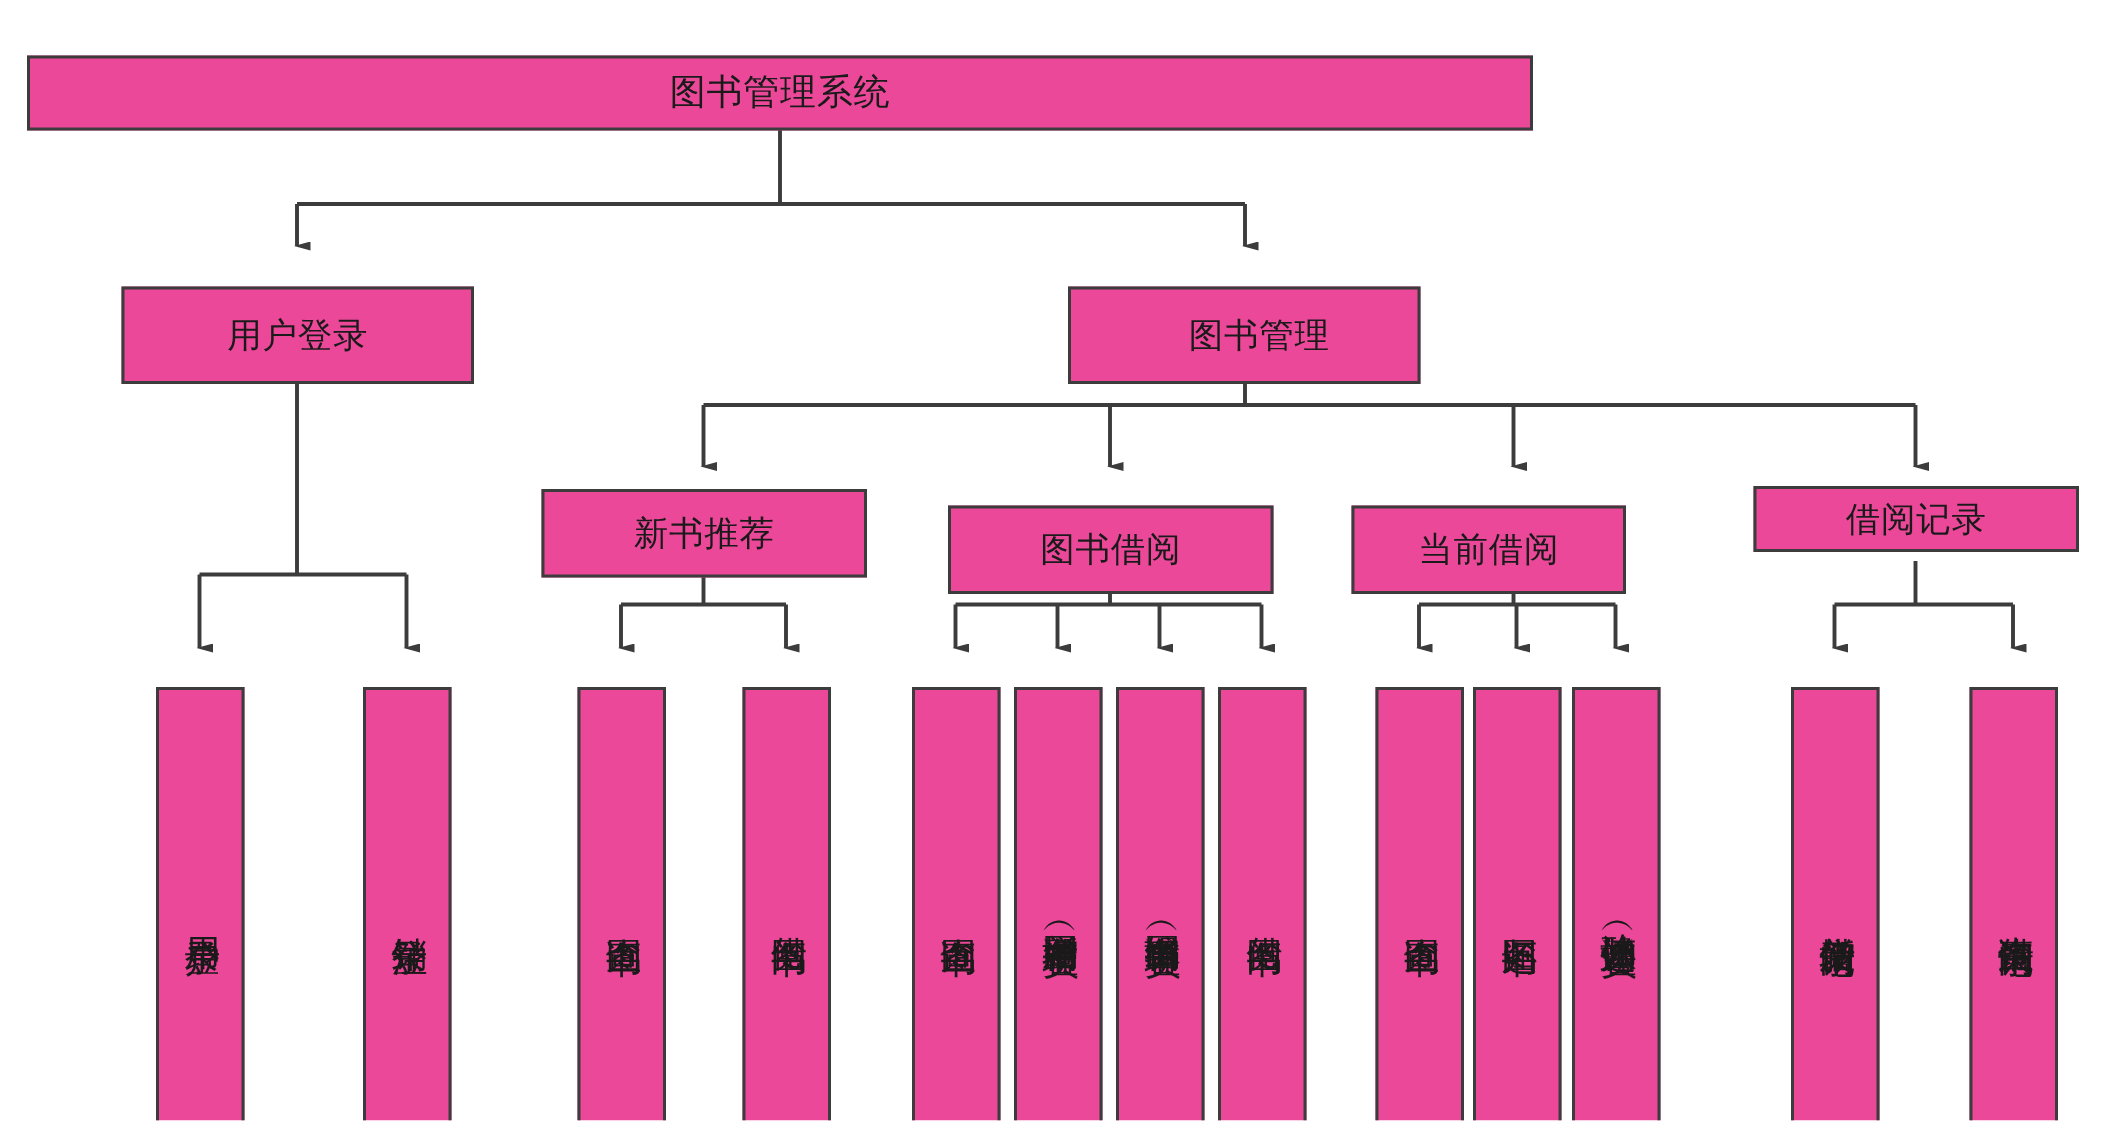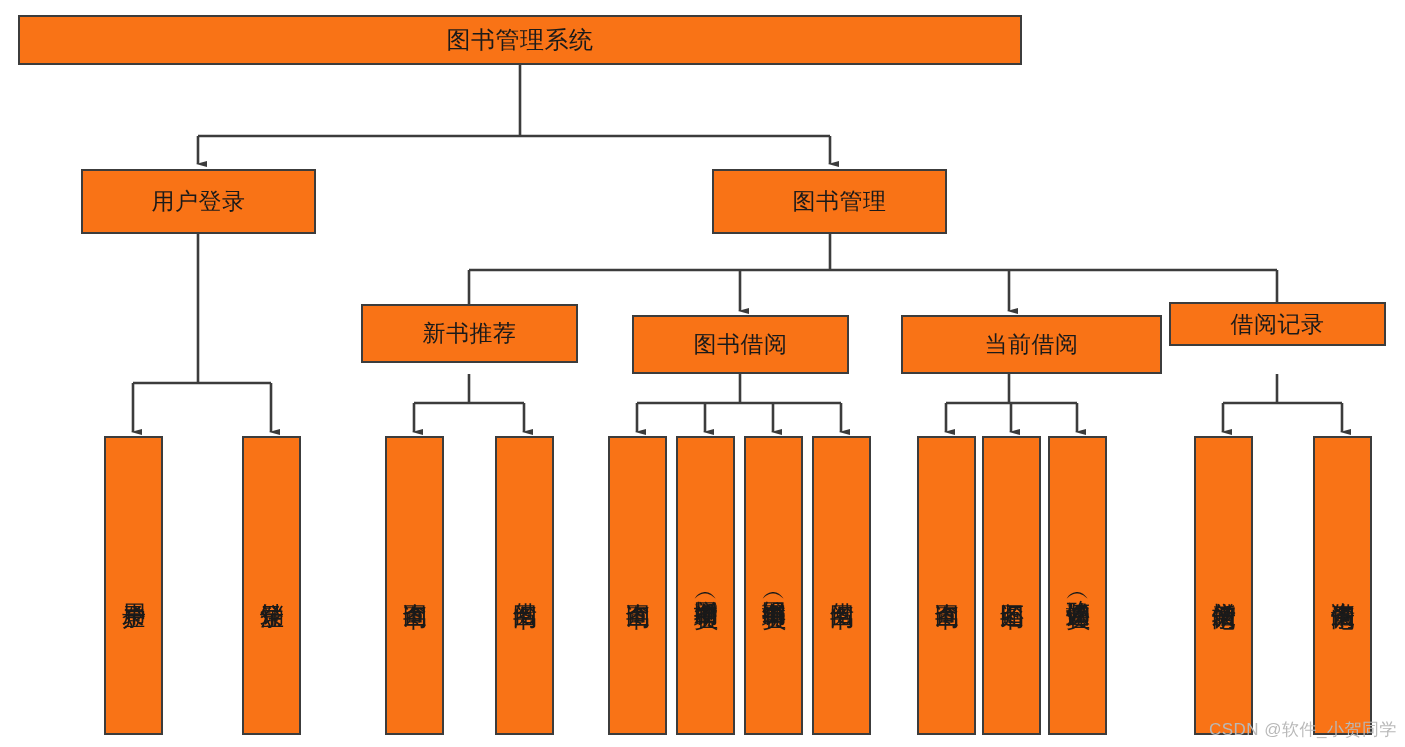--- a/index.html
+++ b/index.html
@@ -22,27 +22,28 @@
     position: absolute;
     left: 0;
     top: 0;
     width: 1405px;
     height: 747px;
     pointer-events: none;
   }
   .node {
     position: absolute;
     box-sizing: border-box;
-    background: #f97316;
+    background: #ec4899;
     border: 2px solid #3c3c3c;
     display: flex;
     align-items: center;
     justify-content: center;
     color: #1a1a1a;
     z-index: 2;
+    margin-top: 22px;
   }
   .node-label {
     display: block;
     text-align: center;
     line-height: 1.08;
     white-space: nowrap;
   }
   
   .node.horiz .node-label {
     font-size: 23px;
@@ -143,21 +144,21 @@
   <div class="node horiz" style="left:712px; top:169px; width:235px; height:65px;padding-left:20px;">
     <span class="node-label">图书管理</span>
   </div>
 
   <div class="node horiz" style="left:361px; top:304px; width:217px; height:59px;">
     <span class="node-label">新书推荐</span>
   </div>
   <div class="node horiz" style="left:632px; top:315px; width:217px; height:59px;align-items:center;">
     <span class="node-label">图书借阅</span>
   </div>
-  <div class="node horiz" style="left:901px; top:315px; width:261px; height:59px;">
+  <div class="node horiz" style="left:901px; top:315px; width:183px; height:59px;">
     <span class="node-label">当前借阅</span>
   </div>
   <div class="node horiz" style="left:1169px; top:302px; width:217px; height:44px;">
     <span class="node-label">借阅记录</span>
   </div>
 
   <div class="node leaf" style="left:104px; top:436px; width:59px; height:299px;">
     <span class="node-label">用户登录</span>
   </div>
   <div class="node leaf" style="left:242px; top:436px; width:59px; height:299px;">
@@ -194,14 +195,13 @@
     <span class="node-label">确认归还（管理员）</span>
   </div>
 
   <div class="node leaf" style="left:1194px; top:436px; width:59px; height:299px;">
     <span class="node-label">新增借阅记录</span>
   </div>
   <div class="node leaf" style="left:1313px; top:436px; width:59px; height:299px;">
     <span class="node-label">查询借阅记录</span>
   </div>
 
-  <div id="watermark">CSDN @软件_小贺同学</div>
 </div>
 
 </body></html>

